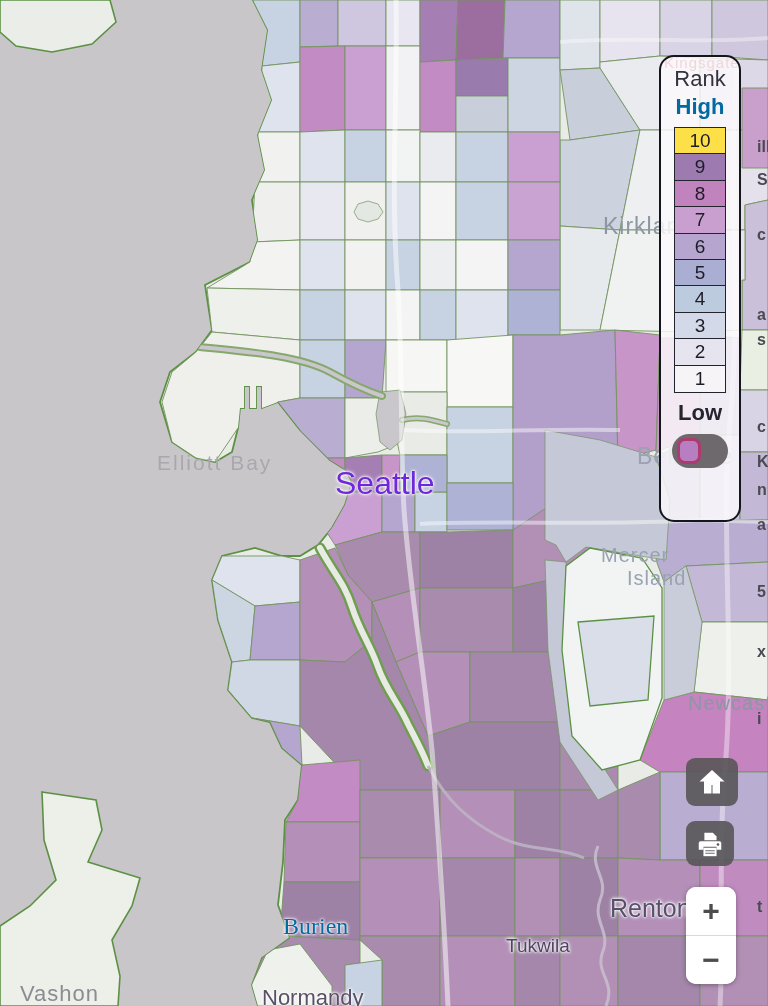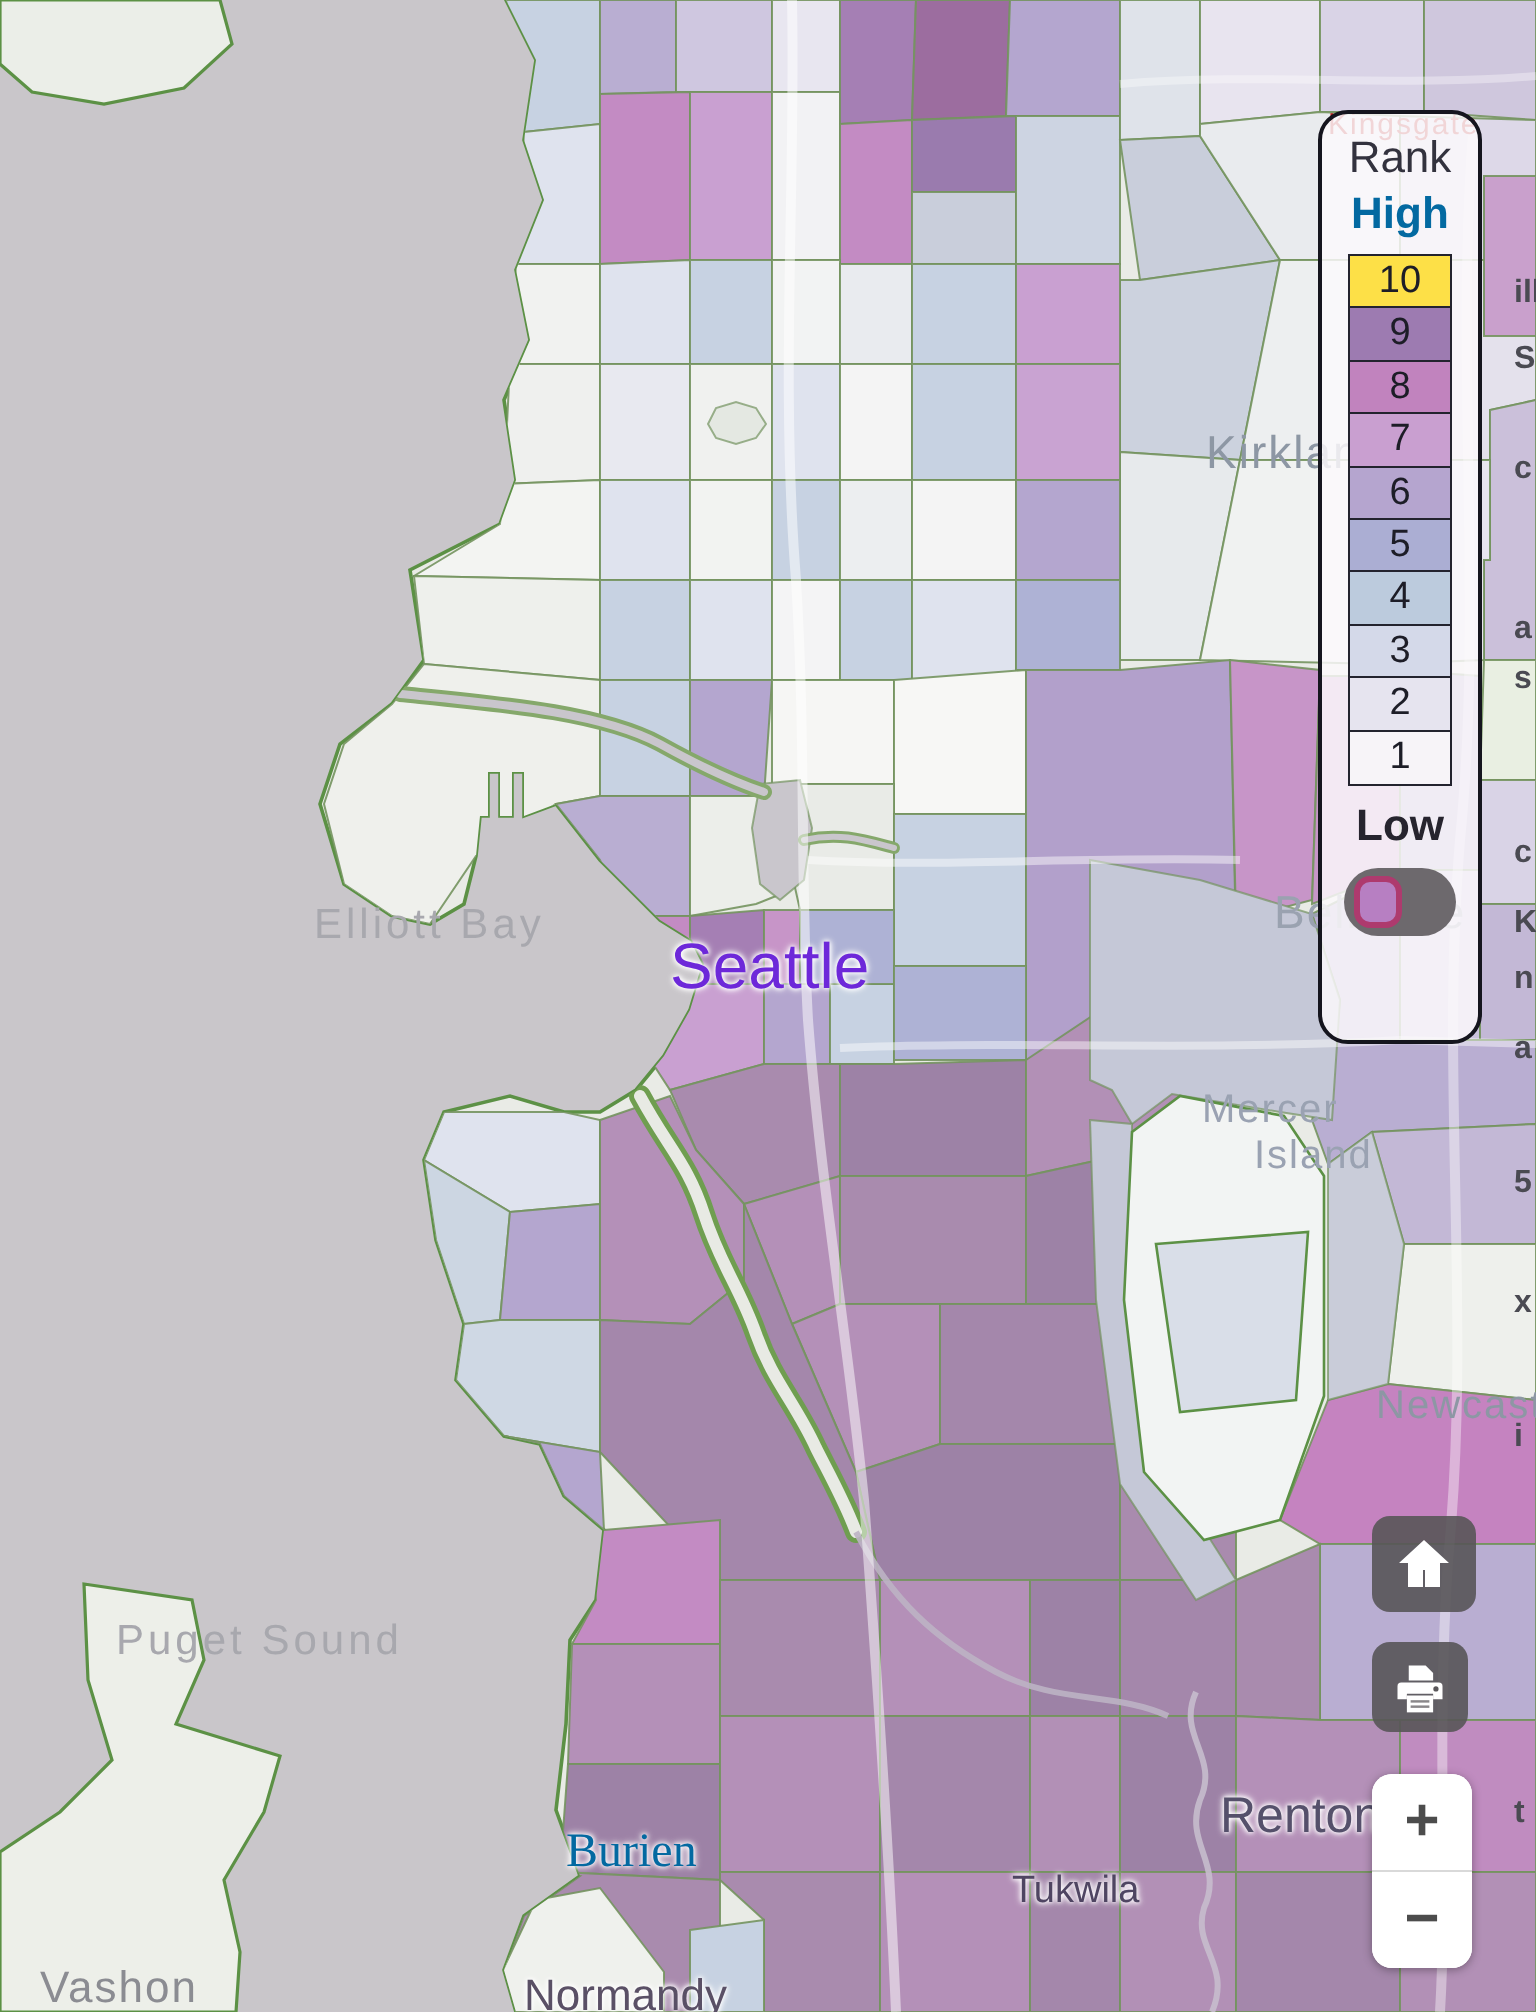--- a/index.html
+++ b/index.html
@@ -211,21 +211,20 @@
 
   <div id="labels-layer">
       <span class="map-label" style="left: 664px; top: 55px; font-size: 15px; color: #b91c1c; letter-spacing: 1px;">Kingsgate</span>
       <span class="map-label" style="left: 603px; top: 214px; font-size: 23px; color: rgb(141, 151, 164); letter-spacing: 1px;">Kirkland</span>
       <span class="map-label" style="left: 127px; top: 452px; font-size: 21px; color: rgb(168, 168, 174); letter-spacing: 2px; margin-left: 30px;">Elliott Bay</span>
       <span class="map-label halo" style="left: 335px; top: 467px; font-size: 32px; color: #6d28d9; letter-spacing: 0px;">Seattle</span>
       <span class="map-label" style="left: 637px; top: 444px; font-size: 23px; color: rgb(154, 162, 176); letter-spacing: 1px;">Bellevue</span>
       <span class="map-label" style="left: 601px; top: 545px; font-size: 20px; color: rgb(154, 162, 178); letter-spacing: 1px;">Mercer</span>
       <span class="map-label" style="left: 627px; top: 568px; font-size: 20px; color: rgb(154, 162, 178); letter-spacing: 1px;">Island</span>
       <span class="map-label" style="left: 688px; top: 693px; font-size: 20px; color: rgb(141, 151, 164); letter-spacing: 1px;">Newcastle</span>
-      <span class="map-label" style="left: 58px; top: 810px; font-size: 21px; color: rgb(168, 168, 174); letter-spacing: 2px;">Puget Sound</span>
       <span class="map-label halo" style="left: 610px; top: 895px; font-size: 25px; color: rgb(85, 80, 107); letter-spacing: 0px;">Renton</span>
       <span class="map-label halo" style="left: 283px; top: 914px; font-size: 24px; color: #0369a1; letter-spacing: 0px; font-family: Liberation Serif, serif;">Burien</span>
       <span class="map-label halo" style="left: 506px; top: 936px; font-size: 19px; color: rgb(79, 69, 98); letter-spacing: 0px;">Tukwila</span>
       <span class="map-label" style="left: 20px; top: 982px; font-size: 22px; color: rgb(139, 140, 146); letter-spacing: 1px;">Vashon</span>
       <span class="map-label halo" style="left: 262px; top: 986px; font-size: 22px; color: rgb(90, 80, 102); letter-spacing: 0px;">Normandy</span>
       <span class="edge-frag" style="top: 138px;">ill</span>
       <span class="edge-frag" style="top: 171px;">S</span>
       <span class="edge-frag" style="top: 226px;">c</span>
       <span class="edge-frag" style="top: 306px;">a</span>
       <span class="edge-frag" style="top: 331px;">s</span>

